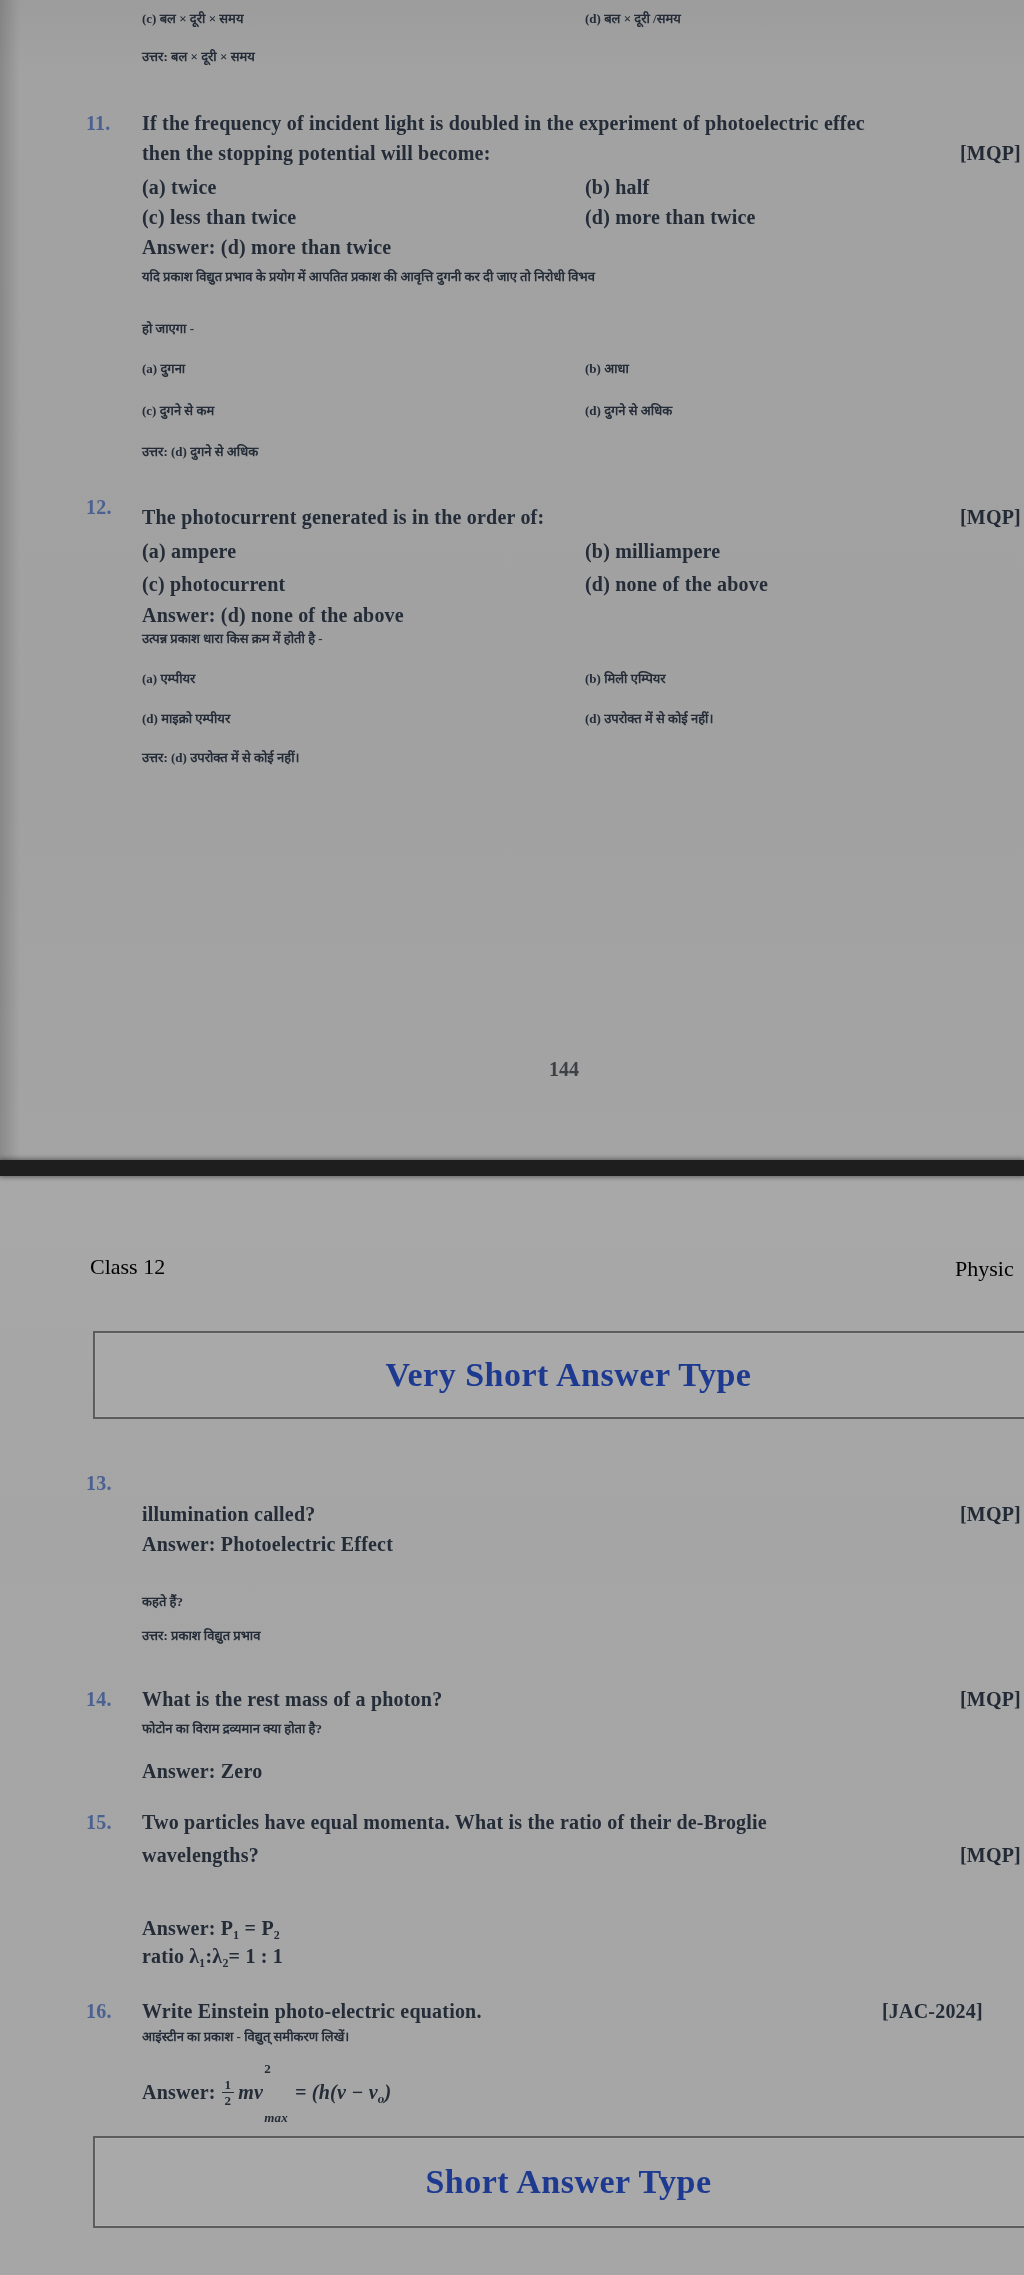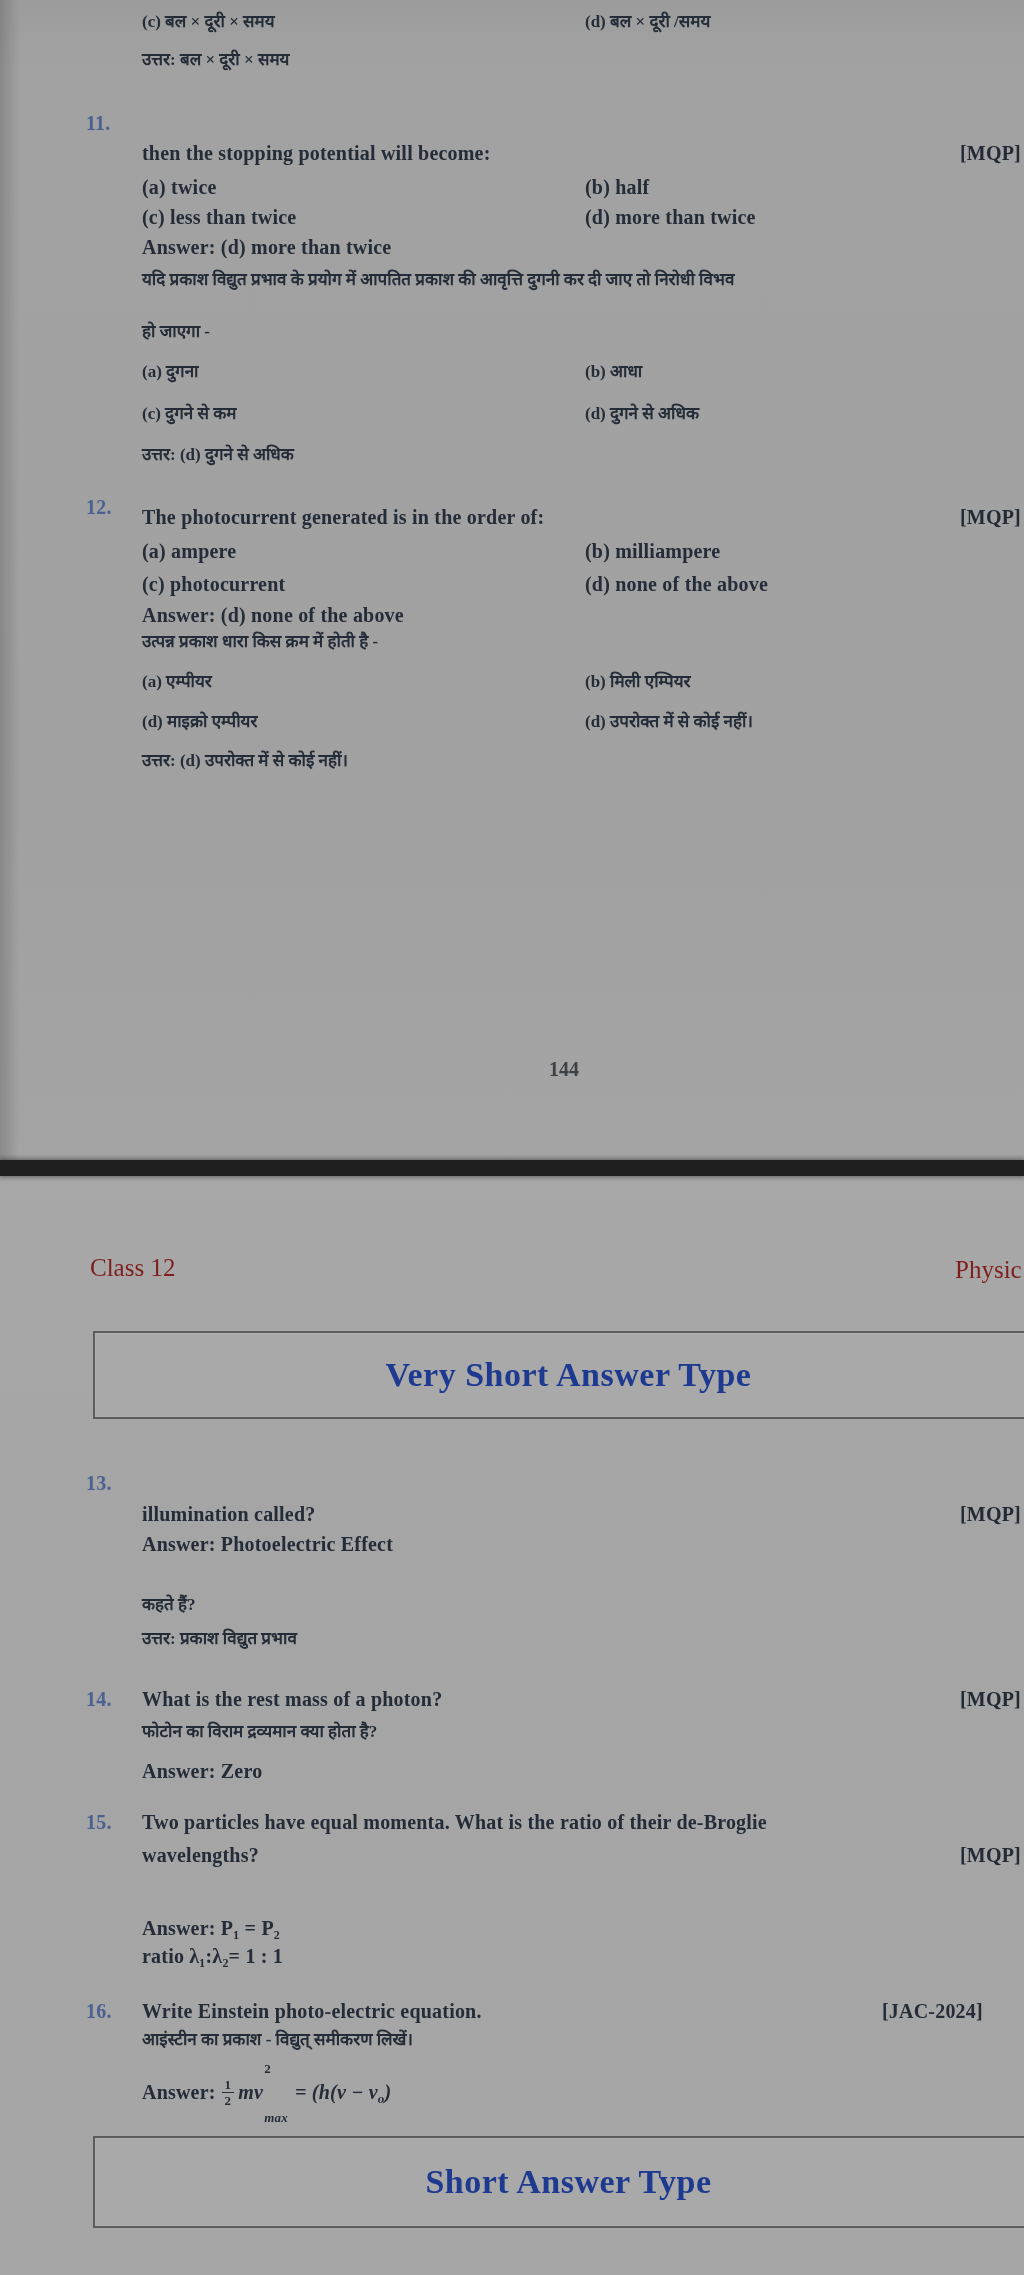--- a/index.html
+++ b/index.html
@@ -25,28 +25,28 @@
   .sep-band{
     position:absolute;left:0;top:1160px;width:1024px;height:16px;
     background:#1e1e1e;
     box-shadow:0 0 5px 1px rgba(0,0,0,0.45);
   }
   .line{
     position:absolute;white-space:nowrap;
     color:#242c38;font-weight:bold;line-height:1.15;
   }
   .en{font-size:20px;letter-spacing:0.2px;}
-  .hi{font-size:17px;}
+  .hi{font-size:13px;}
   .qnum{color:#4a6191;left:86px;}
   .c1{left:142px;}
   .c2{left:585px;}
   .qtext{left:142px;}
   .tag{left:960px;color:#222a36;}
   .pageno{color:#3d4146;font-size:20px;left:524px;width:80px;text-align:center;}
-  .hdr{color:#7f1d1d;font-size:25px;font-weight:normal;}
+  .hdr{color:#000000;font-size:22px;font-weight:normal;}
   .section-box{
     position:absolute;left:93px;width:947px;height:84px;
     background:#a9a9a9;
     border:2px solid rgba(70,70,70,0.78);
     box-shadow:inset 0 0 0 1px rgba(255,255,255,0.08);
     display:flex;align-items:center;justify-content:center;
   }
   .section-title{
     color:#1d3a90;font-size:34px;font-weight:bold;letter-spacing:0.5px;
     font-family:"Liberation Serif","DejaVu Serif",serif;
@@ -73,20 +73,21 @@
 
   <div class="pagebg-top"></div>
   <div class="pagebg-bottom"></div>
   <div class="left-shadow"></div>
 
   <div class="line hi c1" style="top:12px">(c) बल × दूरी × समय</div>
   <div class="line hi c2" style="top:12px">(d) बल × दूरी /समय</div>
   <div class="line hi c1" style="top:50px">उत्तर: बल × दूरी × समय</div>
 
   <div class="line en qnum" style="top:112px">11.</div>
+  <div class="line en qtext" style="top:112px">If the frequency of incident light is doubled in the experiment of photoelectric effec</div>
   <div class="line en qtext" style="top:142px">then the stopping potential will become:</div>
   <div class="line en tag" style="top:142px">[MQP]</div>
   <div class="line en c1" style="top:176px">(a) twice</div>
   <div class="line en c2" style="top:176px">(b) half</div>
   <div class="line en c1" style="top:206px">(c) less than twice</div>
   <div class="line en c2" style="top:206px">(d) more than twice</div>
   <div class="line en c1" style="top:236px">Answer: (d) more than twice</div>
   <div class="line hi c1" style="top:270px">यदि प्रकाश विद्युत प्रभाव के प्रयोग में आपतित प्रकाश की आवृत्ति दुगनी कर दी जाए तो निरोधी विभव</div>
   <div class="line hi c1" style="top:322px">हो जाएगा -</div>
   <div class="line hi c1" style="top:362px">(a) दुगना</div>

